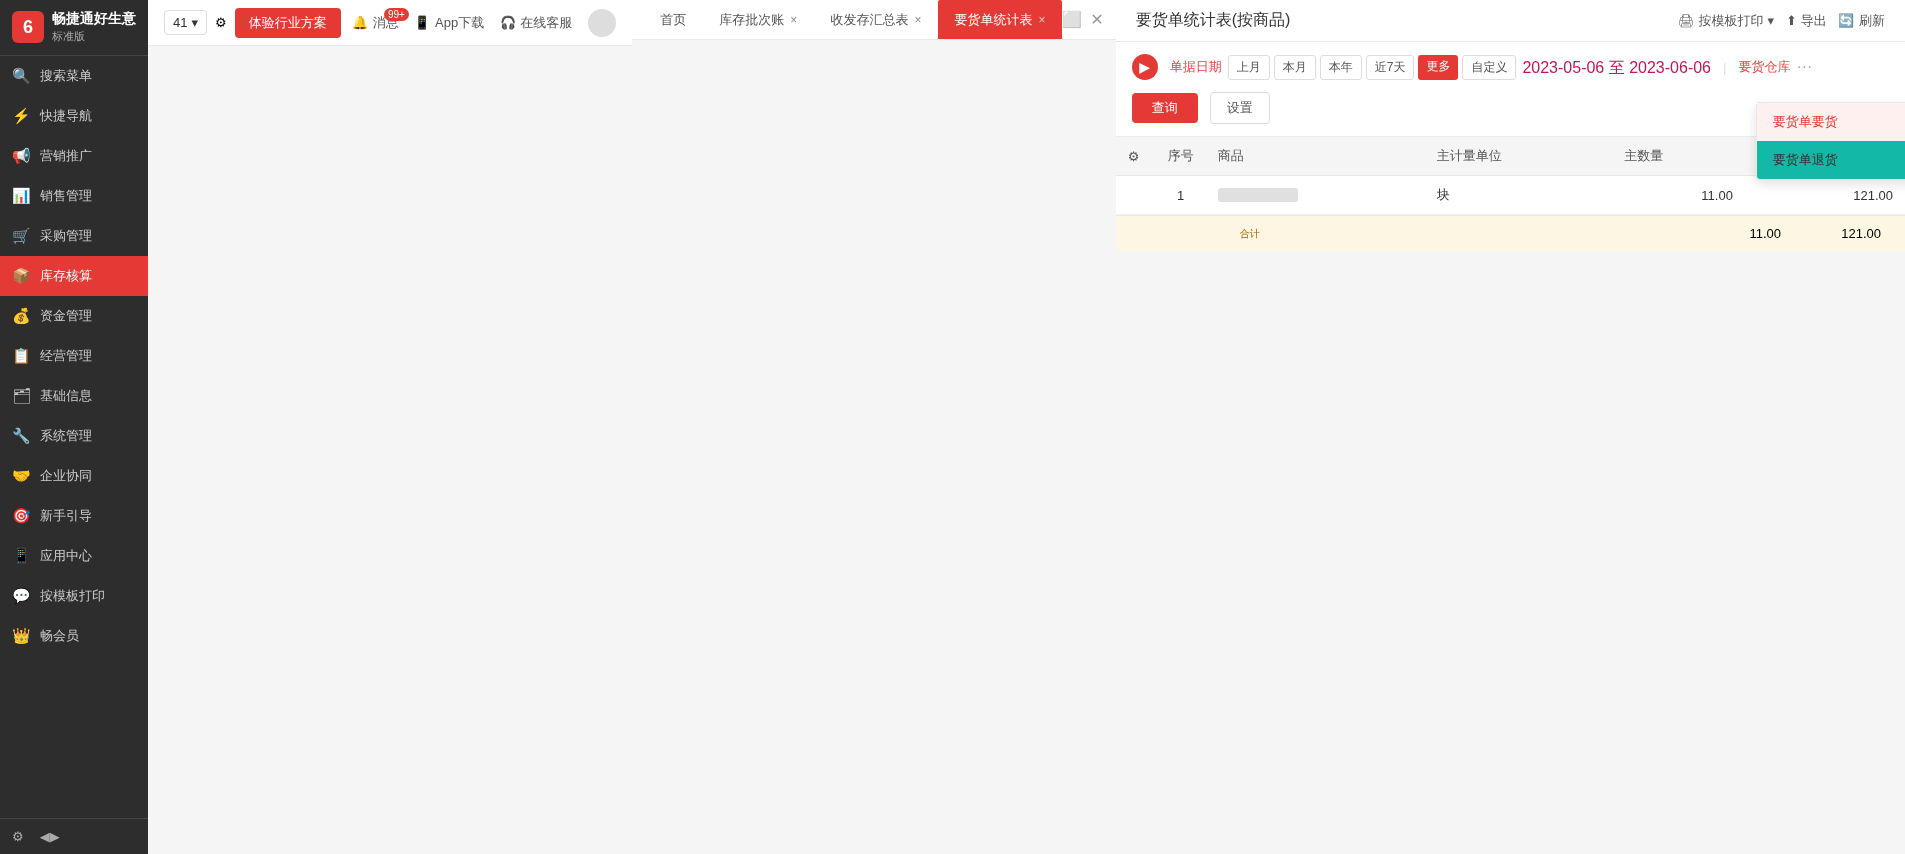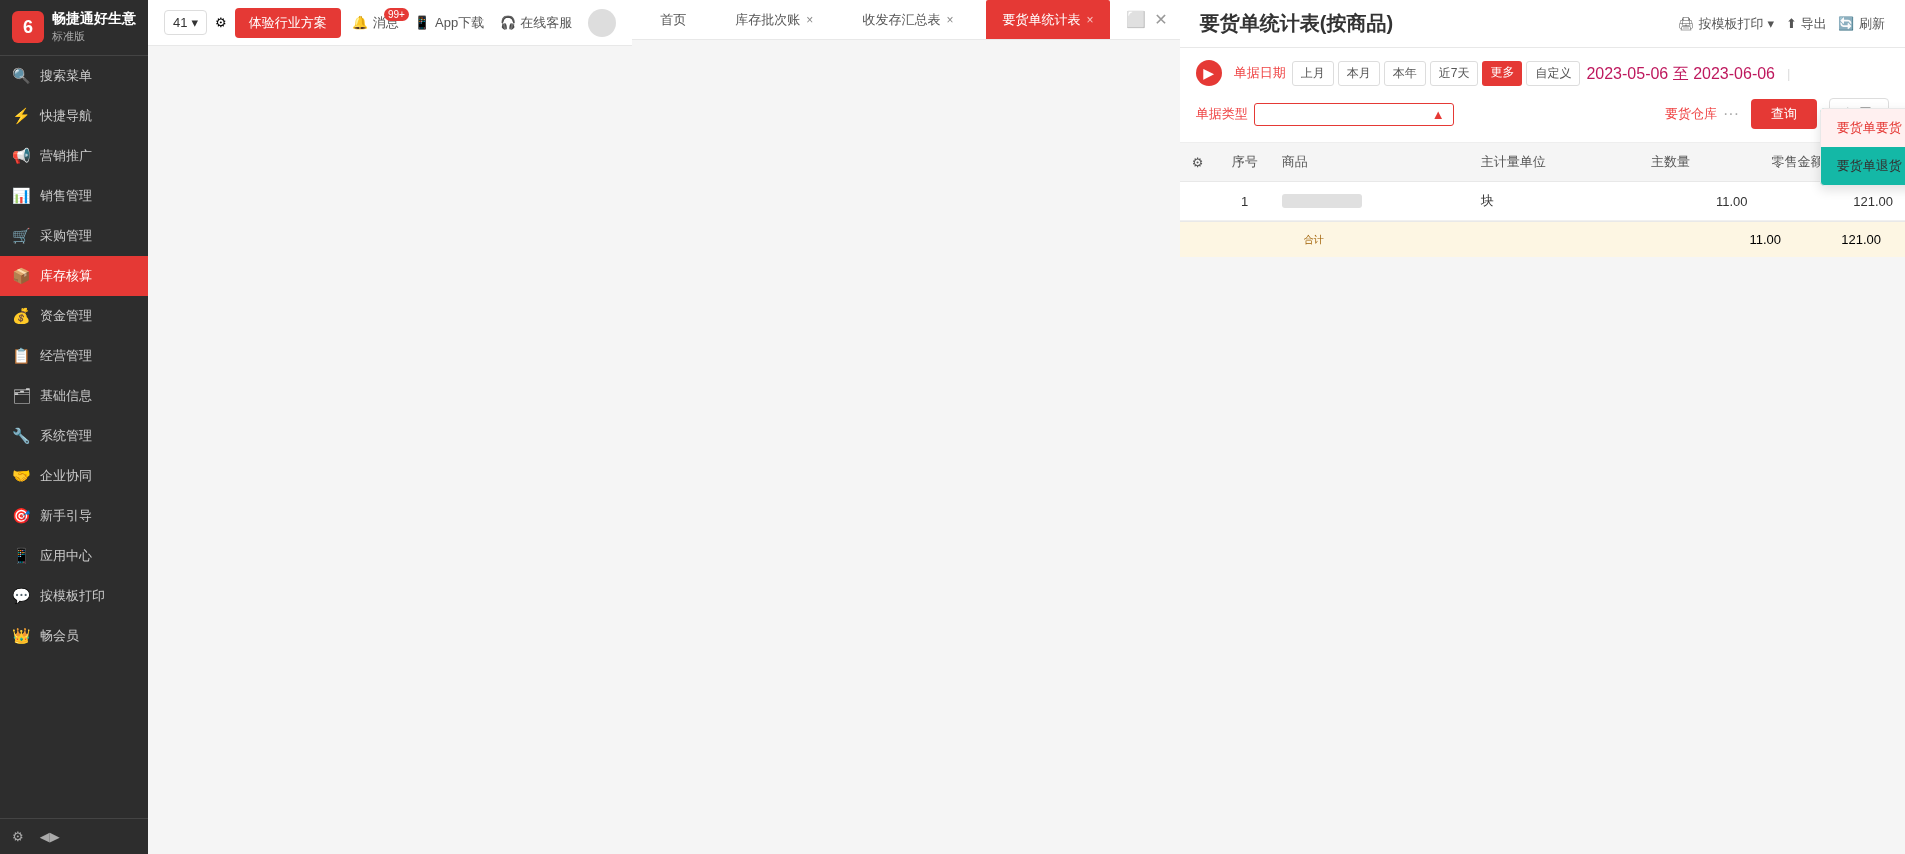--- a/index.html
+++ b/index.html
@@ -125,21 +125,21 @@
     .avatar { width: 28px; height: 28px; background: #ddd; border-radius: 50%; }
 
     
     .tabs-bar {
       background: #fff;
       border-bottom: 1px solid #e8e8e8;
       display: flex;
       align-items: center;
       padding: 0 12px;
       height: 40px;
-      gap: 16px;
+      gap: 0;
     }
     .tab {
       display: flex; align-items: center; gap: 6px;
       padding: 0 16px;
       height: 100%;
       cursor: pointer;
       font-size: 13px;
       color: #555;
       border-right: 1px solid transparent;
       white-space: nowrap;
@@ -157,21 +157,21 @@
       position: relative;
     }
     .page-header {
       background: #fff;
       padding: 10px 20px;
       display: flex;
       align-items: center;
       justify-content: space-between;
       border-bottom: 1px solid #e8e8e8;
     }
-    .page-title { font-size: 20px; font-weight: bold; color: #333; }
+    .page-title { font-size: 16px; font-weight: normal; color: #333; }
     .page-actions { display: flex; align-items: center; gap: 12px; }
     .btn-print, .btn-export, .btn-refresh {
       display: flex; align-items: center; gap: 4px;
       color: #555; font-size: 13px; cursor: pointer;
     }
 
     
     .filter-bar {
       background: #fff;
       padding: 12px 16px;
@@ -490,27 +490,20 @@
           <button class="filter-date-btn">本年</button>
           <button class="filter-date-btn">近7天</button>
           <span class="filter-date-badge">更多</span>
           <button class="filter-custom">自定义</button>
         </div>
         <div class="filter-date-range">2023-05-06 至 2023-06-06</div>
       </div>
 
       <span class="filter-separator">|</span>
 
-      <div class="filter-select-group">
-        <span class="filter-label">单据类型</span>
-        <div class="filter-select-box">
-          <span class="filter-select-value"></span>
-          <span class="filter-select-arrow">▲</span>
-        </div>
-      </div>
 
       <div class="filter-warehouse">
         <span class="filter-label">要货仓库</span>
         <span class="filter-more-btn">···</span>
       </div>
 
       <button class="btn-query">查询</button>
       <button class="btn-settings">设置</button>
 
       <div class="dropdown-overlay">

